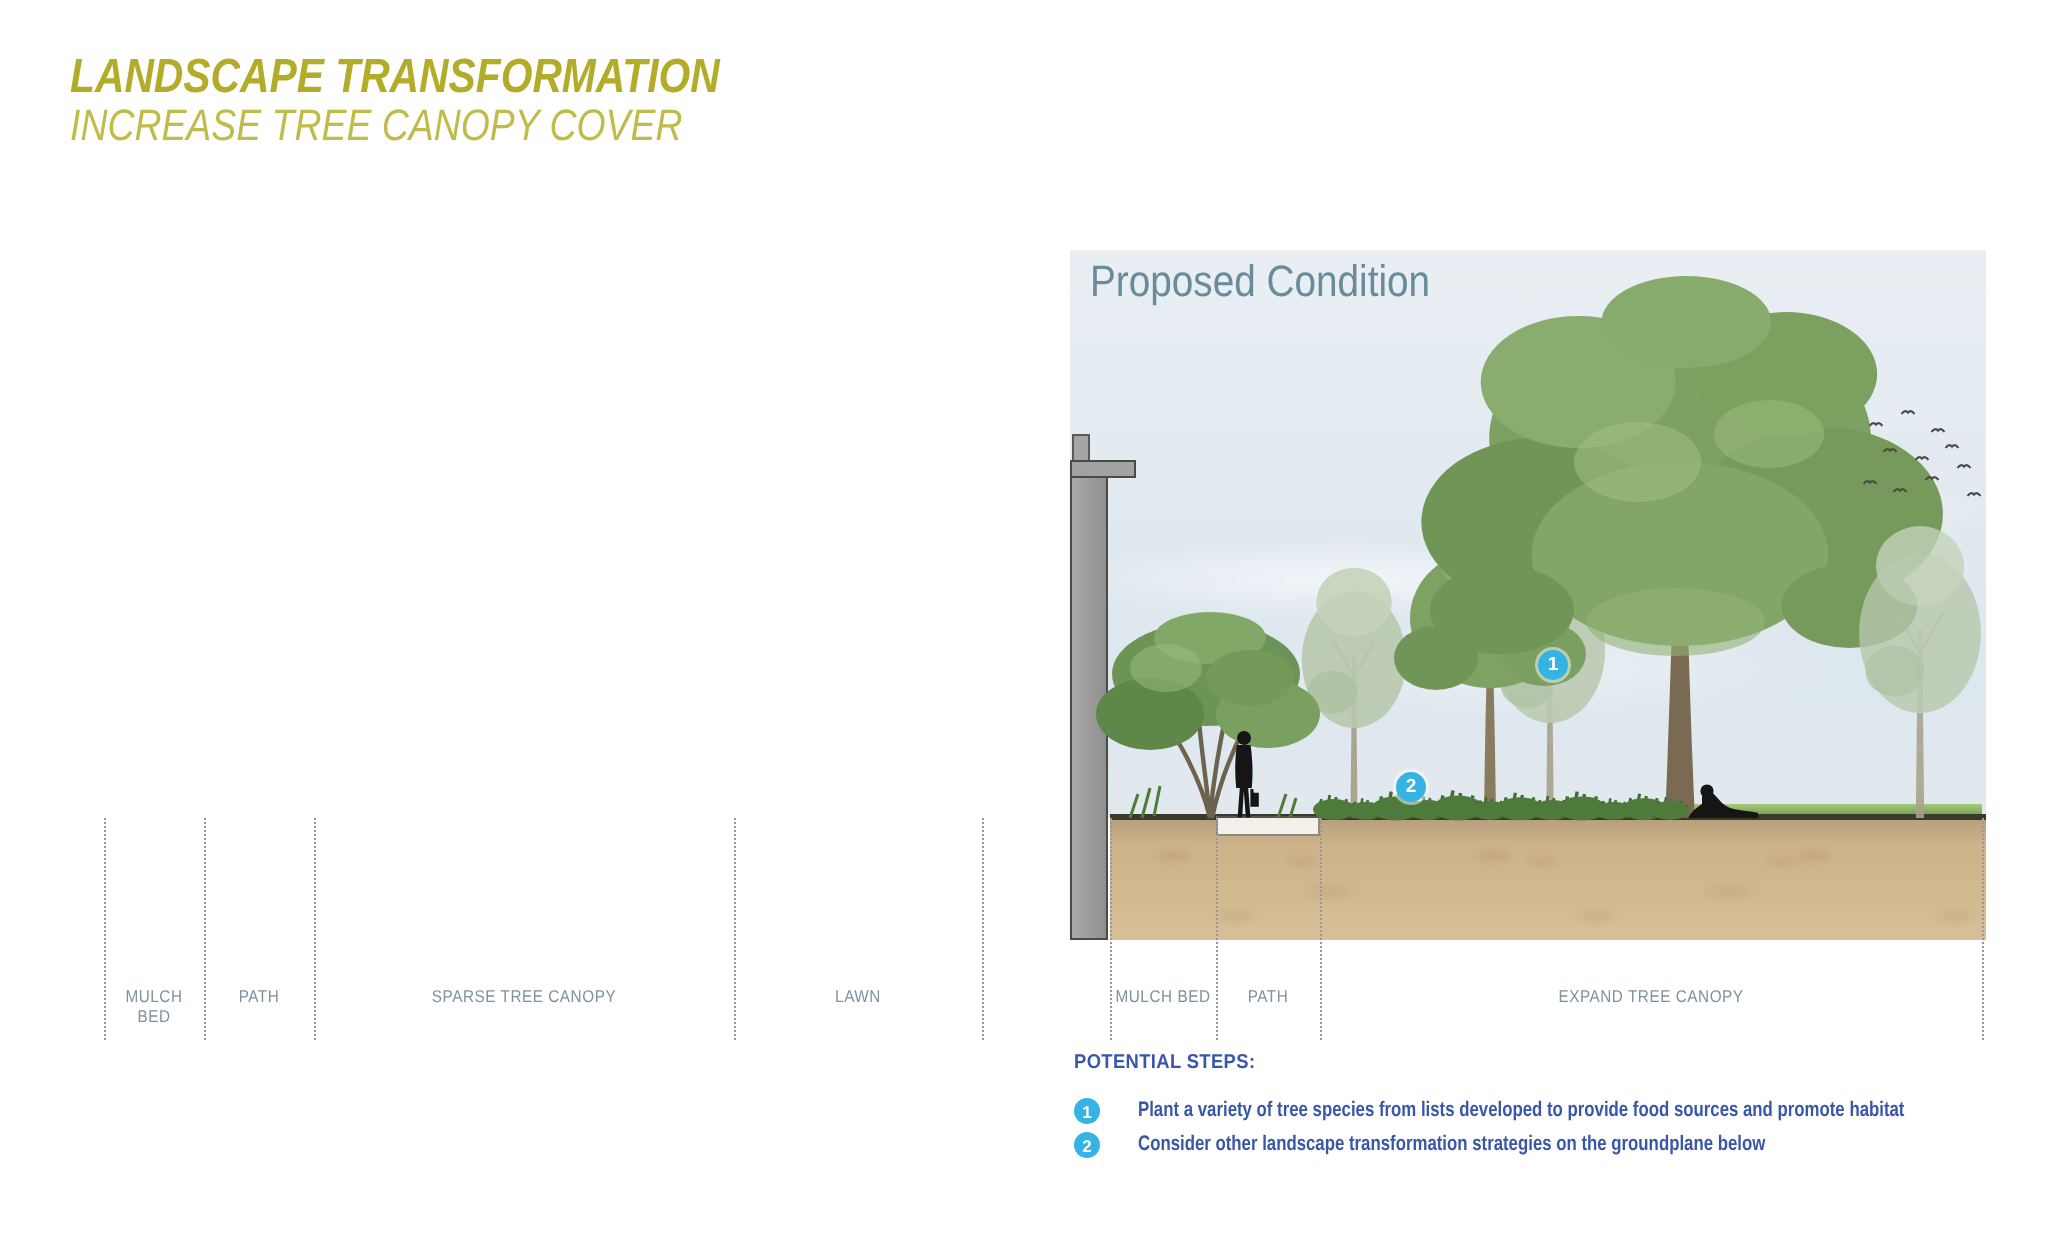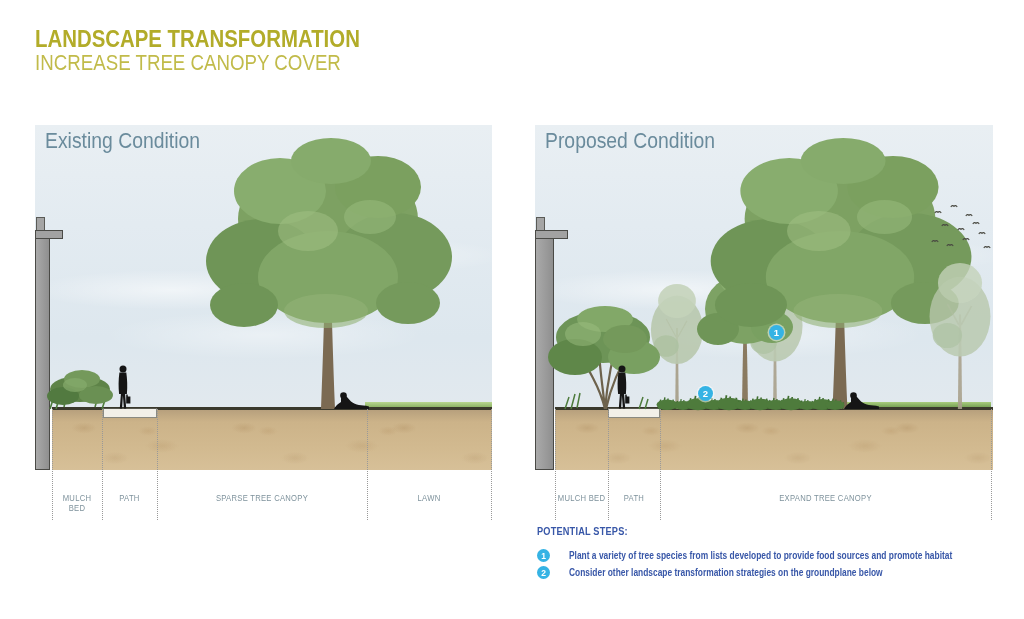--- a/index.html
+++ b/index.html
@@ -1,20 +1,20 @@
 <!DOCTYPE html>
 <html><head>
 <meta charset="utf-8">
 <style>
   * { margin:0; padding:0; box-sizing:border-box; }
   body { background:#ffffff; font-family:"Liberation Sans", sans-serif; }
   .stage { position:relative; width:1024px; height:619px; background:#fff; overflow:hidden; }
 
   
-  .hdr { position:absolute; left:35px; top:27px; }
+  .hdr { position:absolute; left:35px; top:27px;font-style:italic; }
   .hdr h1 { font-size:24px; font-weight:bold; color:#b2ac29; line-height:1.02;
             transform:scaleX(.85); transform-origin:left top; white-space:nowrap; }
   .hdr h2 { font-size:22px; font-weight:400; color:#c1bb4a; line-height:1.05;
             transform:scaleX(.85); transform-origin:left top; white-space:nowrap; }
   .callout { position:absolute; left:740px; top:28px; width:280px; }
   .callout .co-head { font-size:15.5px; font-weight:bold; color:#3c7590;
             transform:scaleX(.92); transform-origin:left top; white-space:nowrap; margin-bottom:7px; }
   .callout .co-item { font-size:15px; color:#8d9fa7; line-height:25px;
             transform:scaleX(.92); transform-origin:left top; white-space:nowrap; }
 
@@ -150,45 +150,20 @@
 
 <div class="stage">
 
   <div class="hdr">
     <h1>LANDSCAPE TRANSFORMATION</h1>
     <h2>INCREASE TREE CANOPY COVER</h2>
   </div>
 
 
   <div class="panel" id="panel-existing">
-    <div class="scene">
-      <div class="sky"></div>
-      <div class="lawn" style="left:330px;width:127px;"></div>
-      <div class="ground-line" style="left:17px;width:440px;"></div>
-      <div class="soil" style="left:17px;width:440px;"></div>
-      <div class="path-cut" style="left:68px;width:54px;"></div>
-      <div class="wall-stub"></div>
-      <div class="wall"></div>
-      <div class="wall-cap"></div>
-      <svg class="figures" viewBox="0 0 457 345">
-        <g>
-            <use href="#shrub" transform="translate(45,284)"></use>
-          </g>
-        <g>
-            <use href="#big-tree" transform="translate(293,284)"></use>
-          </g>
-        <g>
-            <use href="#person-standing" transform="translate(88,284)"></use>
-          </g>
-        <g>
-            <use href="#person-sitting" transform="translate(316,284)"></use>
-          </g>
-      </svg>
-      <div class="panel-title">Existing Condition</div>
-    </div>
     <div class="dots" style="left:17px;"></div>
     <div class="dots" style="left:67px;"></div>
     <div class="dots" style="left:122px;"></div>
     <div class="dots" style="left:332px;"></div>
     <div class="dots" style="left:456px;"></div>
     <div class="zone-label" style="left:17px;width:50px;">MULCH BED</div>
     <div class="zone-label" style="left:67px;width:55px;">PATH</div>
     <div class="zone-label" style="left:122px;width:210px;">SPARSE TREE CANOPY</div>
     <div class="zone-label" style="left:332px;width:124px;">LAWN</div>
   </div>

